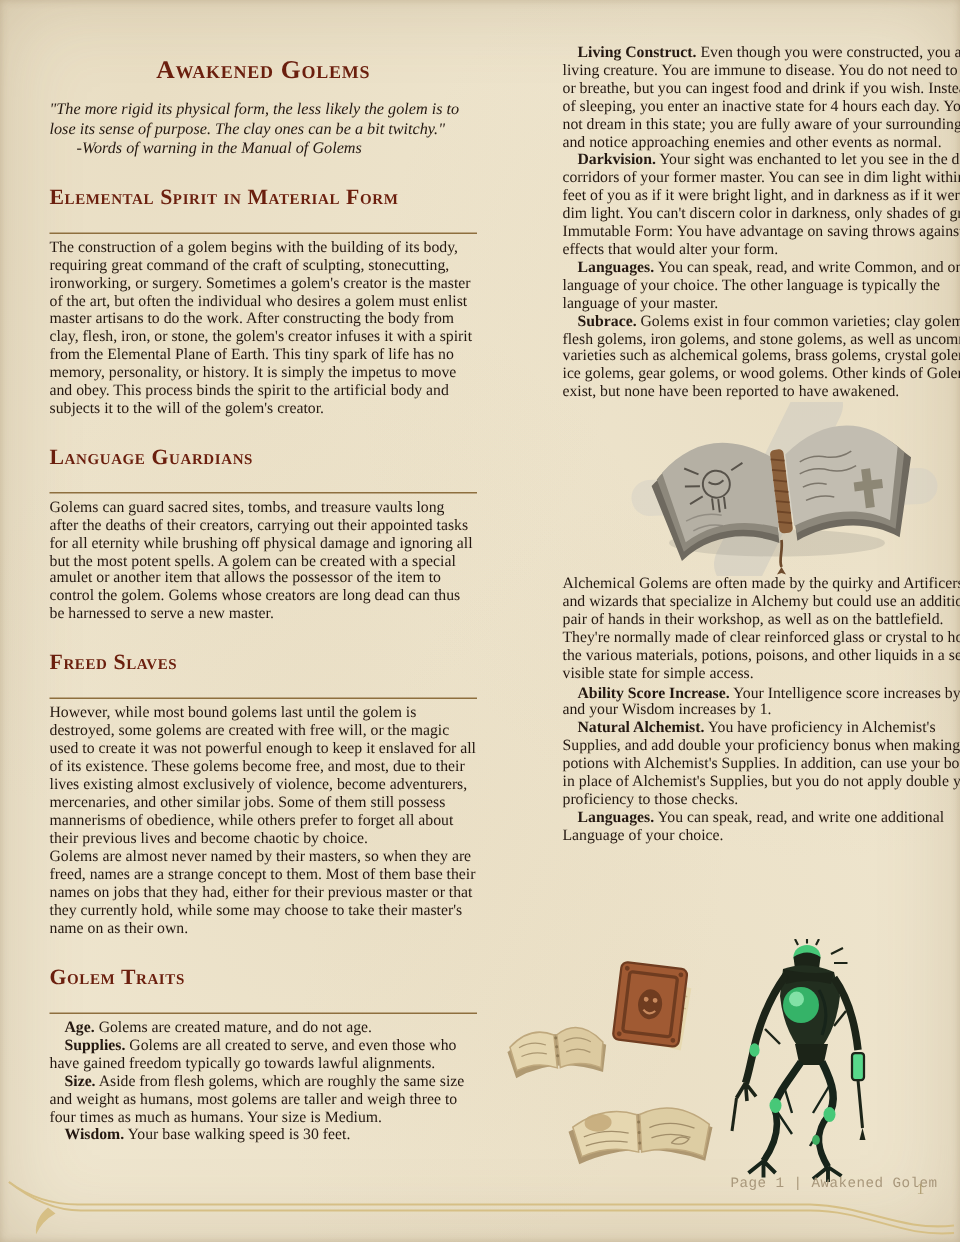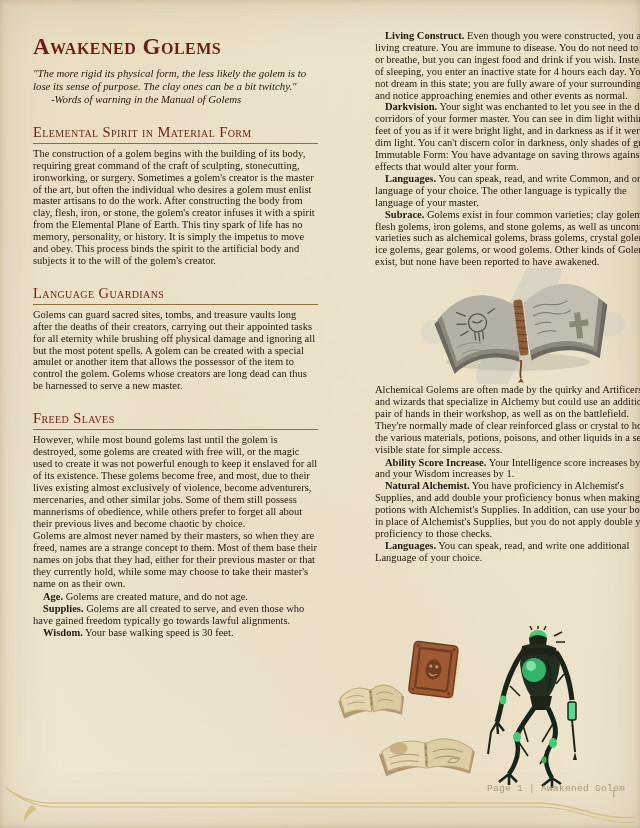--- a/index.html
+++ b/index.html
@@ -12,26 +12,26 @@
       radial-gradient(ellipse at 35% 65%, rgba(195,172,128,.12), transparent 45%),
       radial-gradient(ellipse at 70% 90%, rgba(210,190,150,.16), transparent 40%);
     box-shadow:inset 0 0 55px rgba(125,95,55,.22), inset 0 0 6px rgba(125,95,55,.25);
     font-family:"Liberation Serif","DejaVu Serif",serif;
     color:#241811;
   }
   .col{position:absolute;top:30px;}
   .col.left{left:33px;width:285px;}
   .col.right{left:331px;width:285px;margin-left:44px;}
   h1.title{
-    font-size:23px;line-height:26px;margin:4px 0 7px 0;
-    font-variant:small-caps;font-weight:700;letter-spacing:.5px;color:#6b1f0e;
+    font-size:17px;line-height:26px;margin:4px 0 7px 0;
+    font-variant:small-caps;font-weight:700;letter-spacing:.5px;color:#6b1f0e;text-align:center;
   }
   h2.sec{
-    font-size:14.5px;line-height:17px;margin:18px 0 4px 0;padding-bottom:2px;
-    font-variant:small-caps;font-weight:400;letter-spacing:.4px;color:#6b1f0e;
+    font-size:14.5px;line-height:17px;margin:18px 0 4px 0;padding-bottom:14px;
+    font-variant:small-caps;font-weight:700;letter-spacing:.4px;color:#6b1f0e;
     border-bottom:1.6px solid #8e6f3e;
   }
   h3.sub{
     font-size:13.5px;line-height:15px;margin:6px 0 1px 0;
     font-variant:small-caps;font-weight:700;letter-spacing:.3px;color:#6b1f0e;
   }
   p.body{font-size:10.5px;line-height:11.9px;margin:0 0 1px 0;}
   p.trait{font-size:10.5px;line-height:11.9px;margin:0;text-indent:10px;}
   p.trait b{font-weight:700;}
   .quote{font-style:italic;font-size:10.8px;line-height:12.6px;margin:0 0 4px 0;}
@@ -70,22 +70,24 @@
     <section>
       <h2 class="sec">Freed Slaves</h2>
       <p class="body">However, while most bound golems last until the golem is destroyed, some golems are created with free will, or the magic used to create it was not powerful enough to keep it enslaved for all of its existence. These golems become free, and most, due to their lives existing almost exclusively of violence, become adventurers, mercenaries, and other similar jobs. Some of them still possess mannerisms of obedience, while others prefer to forget all about their previous lives and become chaotic by choice.</p>
     </section>
 
     <section>
       <p class="body">Golems are almost never named by their masters, so when they are freed, names are a strange concept to them. Most of them base their names on jobs that they had, either for their previous master or that they currently hold, while some may choose to take their master's name on as their own.</p>
     </section>
 
     <section>
+      <h2 class="sec">Golem Traits</h2>
       <p class="trait"><b>Age.</b> <span>Golems are created mature, and do not age.</span></p>
       <p class="trait"><b>Supplies.</b> <span>Golems are all created to serve, and even those who have gained freedom typically go towards lawful alignments.</span></p>
+      <p class="trait"><b>Size.</b> <span>Aside from flesh golems, which are roughly the same size and weight as humans, most golems are taller and weigh three to four times as much as humans. Your size is Medium.</span></p>
       <p class="trait"><b>Wisdom.</b> <span>Your base walking speed is 30 feet.</span></p>
     </section>
   </div>
 
   <div class="col right">
     <p class="trait"><b>Living Construct.</b> <span>Even though you were constructed, you are a living creature. You are immune to disease. You do not need to eat or breathe, but you can ingest food and drink if you wish. Instead of sleeping, you enter an inactive state for 4 hours each day. You do not dream in this state; you are fully aware of your surroundings and notice approaching enemies and other events as normal.</span></p>
     <p class="trait"><b>Darkvision.</b> <span>Your sight was enchanted to let you see in the dark corridors of your former master. You can see in dim light within 60 feet of you as if it were bright light, and in darkness as if it were dim light. You can't discern color in darkness, only shades of gray. Immutable Form: You have advantage on saving throws against effects that would alter your form.</span></p>
     <p class="trait"><b>Languages.</b> <span>You can speak, read, and write Common, and one language of your choice. The other language is typically the language of your master.</span></p>
     <p class="trait"><b>Subrace.</b> <span>Golems exist in four common varieties; clay golems, flesh golems, iron golems, and stone golems, as well as uncommon varieties such as alchemical golems, brass golems, crystal golems, ice golems, gear golems, or wood golems. Other kinds of Golems exist, but none have been reported to have awakened.</span></p>
 

